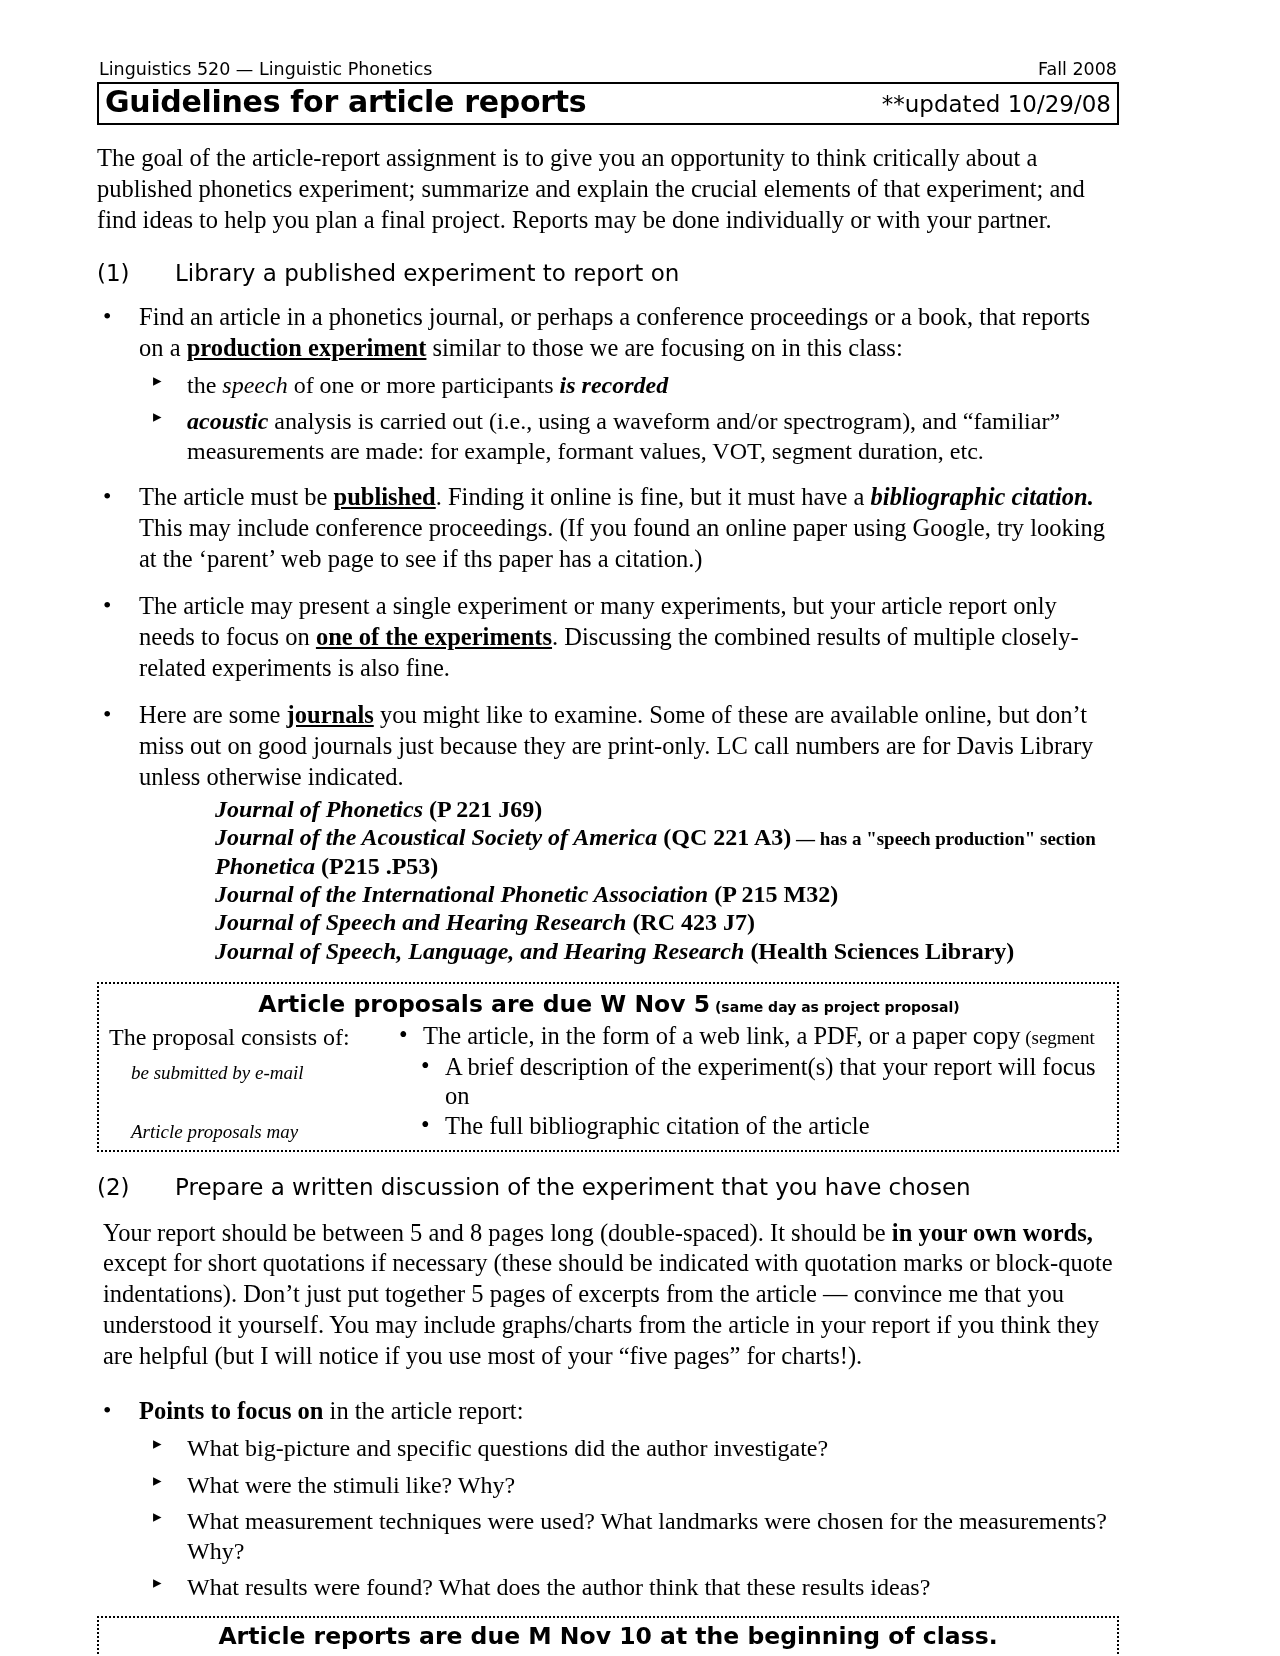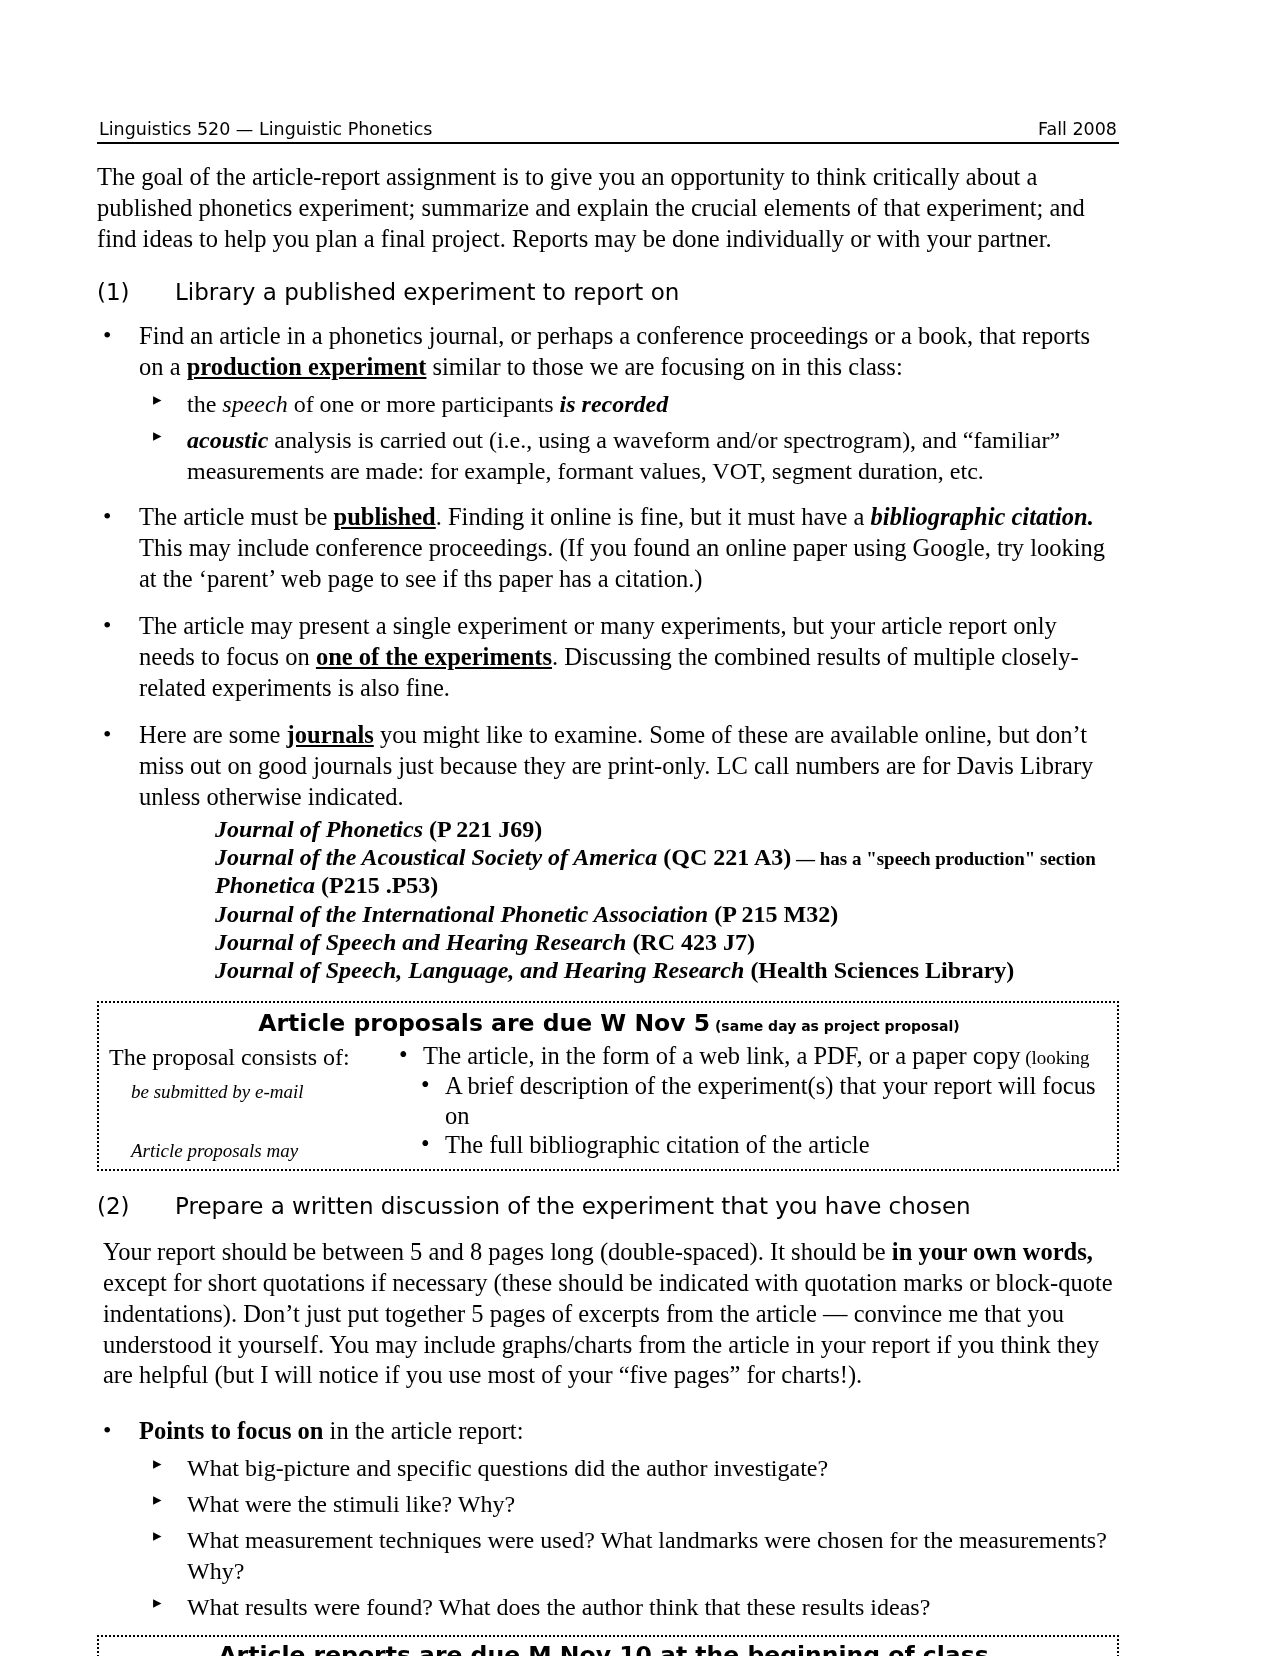--- a/index.html
+++ b/index.html
@@ -12,21 +12,21 @@
     height: 1656px;
     font-family: "Liberation Serif", serif;
     color: #000000;
     -webkit-font-smoothing: antialiased;
   }
   .page {
     position: relative;
     width: 1280px;
     height: 1656px;
     box-sizing: border-box;
-    padding: 120px 150px 0 97px;
+    padding: 60px 150px 0 97px;
   }
 
   
   .course-line {
     display: flex;
     justify-content: space-between;
     align-items: flex-end;
     font-family: "DejaVu Sans", sans-serif;
     font-size: 17.5px;
     line-height: 1.1;
@@ -218,20 +218,24 @@
 </head>
 <body>
 
 <div class="page">
 
   <div class="course-line">
     <span>Linguistics 520 — Linguistic Phonetics</span>
     <span>Fall 2008</span>
   </div>
 
+  <div class="title-bar">
+    <span class="doc-title">Guidelines for article reports</span>
+    <span class="doc-updated">**updated 10/29/08</span>
+  </div>
 
   <p class="intro">The goal of the article-report assignment is to give you an opportunity to think critically about a published phonetics experiment; summarize and explain the crucial elements of that experiment; and find ideas to help you plan a final project.  Reports may be done individually or with your partner.</p>
 
   <div class="numitem">
     <span class="num">(1)</span>
     <span class="numtext">Library a published experiment to report on</span>
   </div>
 
   <ul class="lvl1">
 
@@ -264,21 +268,21 @@
     </li>
   </ul>
 
   <div class="dotbox">
     <div class="dotbox-title">
       <span>Article proposals are due W Nov 5</span><span class="paren"> (same day as project proposal)</span>
     </div>
     <div class="proposal-rows">
       <div class="prow">
         <div class="lbl">The proposal consists of:</div>
-        <div class="val"><span>The article, in the form of a web link, a PDF, or a paper copy</span><span class="tiny"> (looking</span></div>
+        <div class="val"><span>The article, in the form of a web link, a PDF, or a paper copy</span><span class="tiny"> (segment</span></div>
       </div>
       <div class="prow">
         <div class="lbl ital">be submitted by e-mail</div>
         <div class="val">A brief description of the experiment(s) that your report will focus on</div>
       </div>
       <div class="prow">
         <div class="lbl ital">Article proposals may</div>
         <div class="val">The full bibliographic citation of the article</div>
       </div>
     </div>

